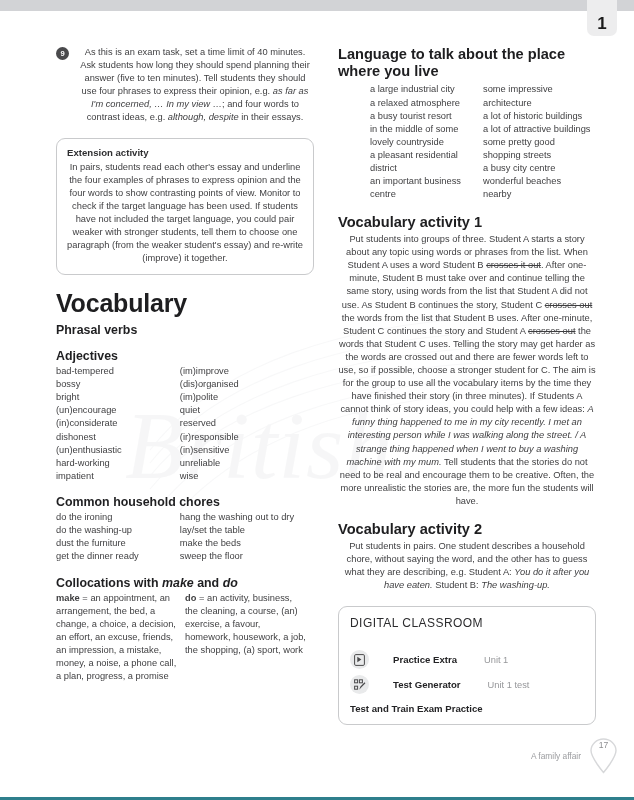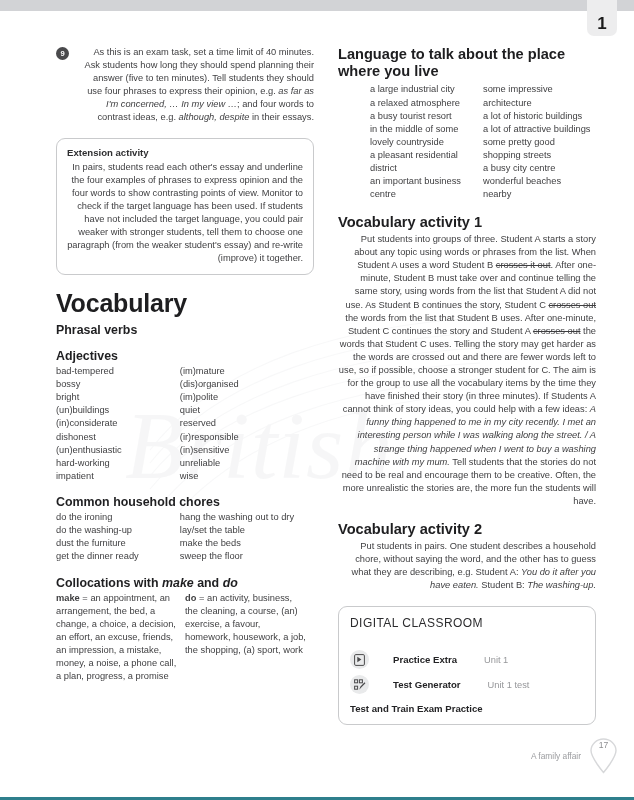--- a/index.html
+++ b/index.html
@@ -86,21 +86,21 @@
     width: 258px;
   }
   #col-left  { left: 56px; }
   #col-right { left: 338px; }
 
   
   .body-text {
     font-size: 9.3px;
     line-height: 13.1px;
     color: #3f3f41;
-    text-align: right;
+    text-align: center;
   }
   .body-text i, .it { font-style: italic; }
   .body-text b, .bd { font-weight: bold; }
   .strike { text-decoration: line-through; }
 
   
   .step {
     display: flex;
     gap: 7px;
     align-items: flex-start;
@@ -301,29 +301,29 @@
     <h1 class="sec-title">Vocabulary</h1>
 
     <div id="vocab-sections">
         <h2 class="sub-title">Phrasal verbs</h2>
         <h2 class="sub-title spaced">Adjectives</h2>
         <div class="wordlist">
           <div class="wl-col narrow-a">
             <div class="wl-item">bad-tempered</div>
             <div class="wl-item">bossy</div>
             <div class="wl-item">bright</div>
-            <div class="wl-item">(un)buildings</div>
+            <div class="wl-item">(un)encourage</div>
             <div class="wl-item">(in)considerate</div>
             <div class="wl-item">dishonest</div>
             <div class="wl-item">(un)enthusiastic</div>
             <div class="wl-item">hard-working</div>
             <div class="wl-item">impatient</div>
           </div>
           <div class="wl-col narrow-b">
-            <div class="wl-item">(im)mature</div>
+            <div class="wl-item">(im)improve</div>
             <div class="wl-item">(dis)organised</div>
             <div class="wl-item">(im)polite</div>
             <div class="wl-item">quiet</div>
             <div class="wl-item">reserved</div>
             <div class="wl-item">(ir)responsible</div>
             <div class="wl-item">(in)sensitive</div>
             <div class="wl-item">unreliable</div>
             <div class="wl-item">wise</div>
           </div>
         </div>

